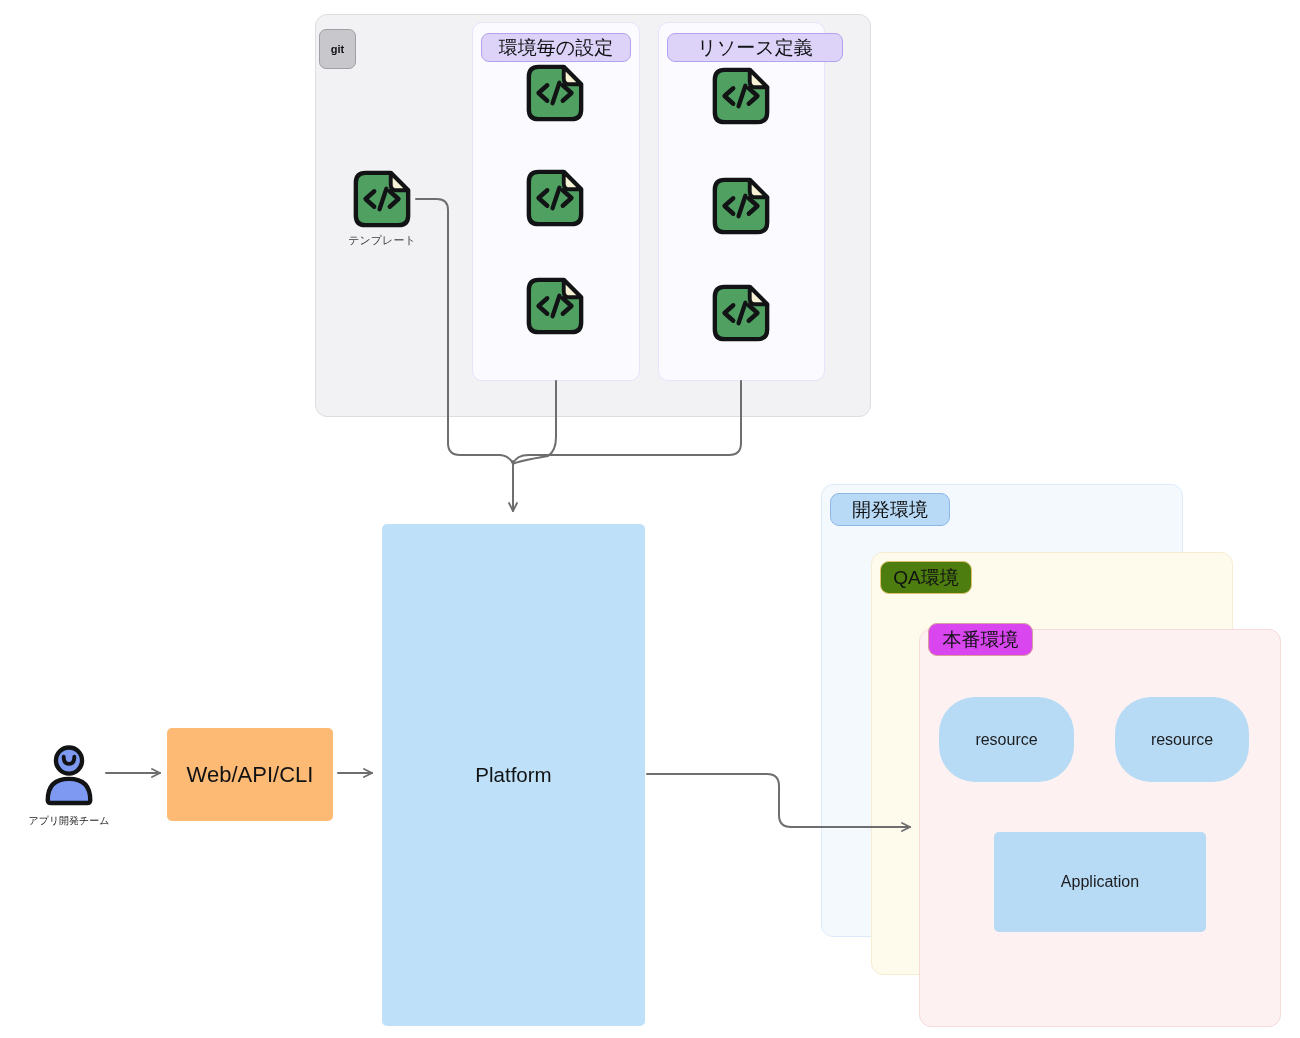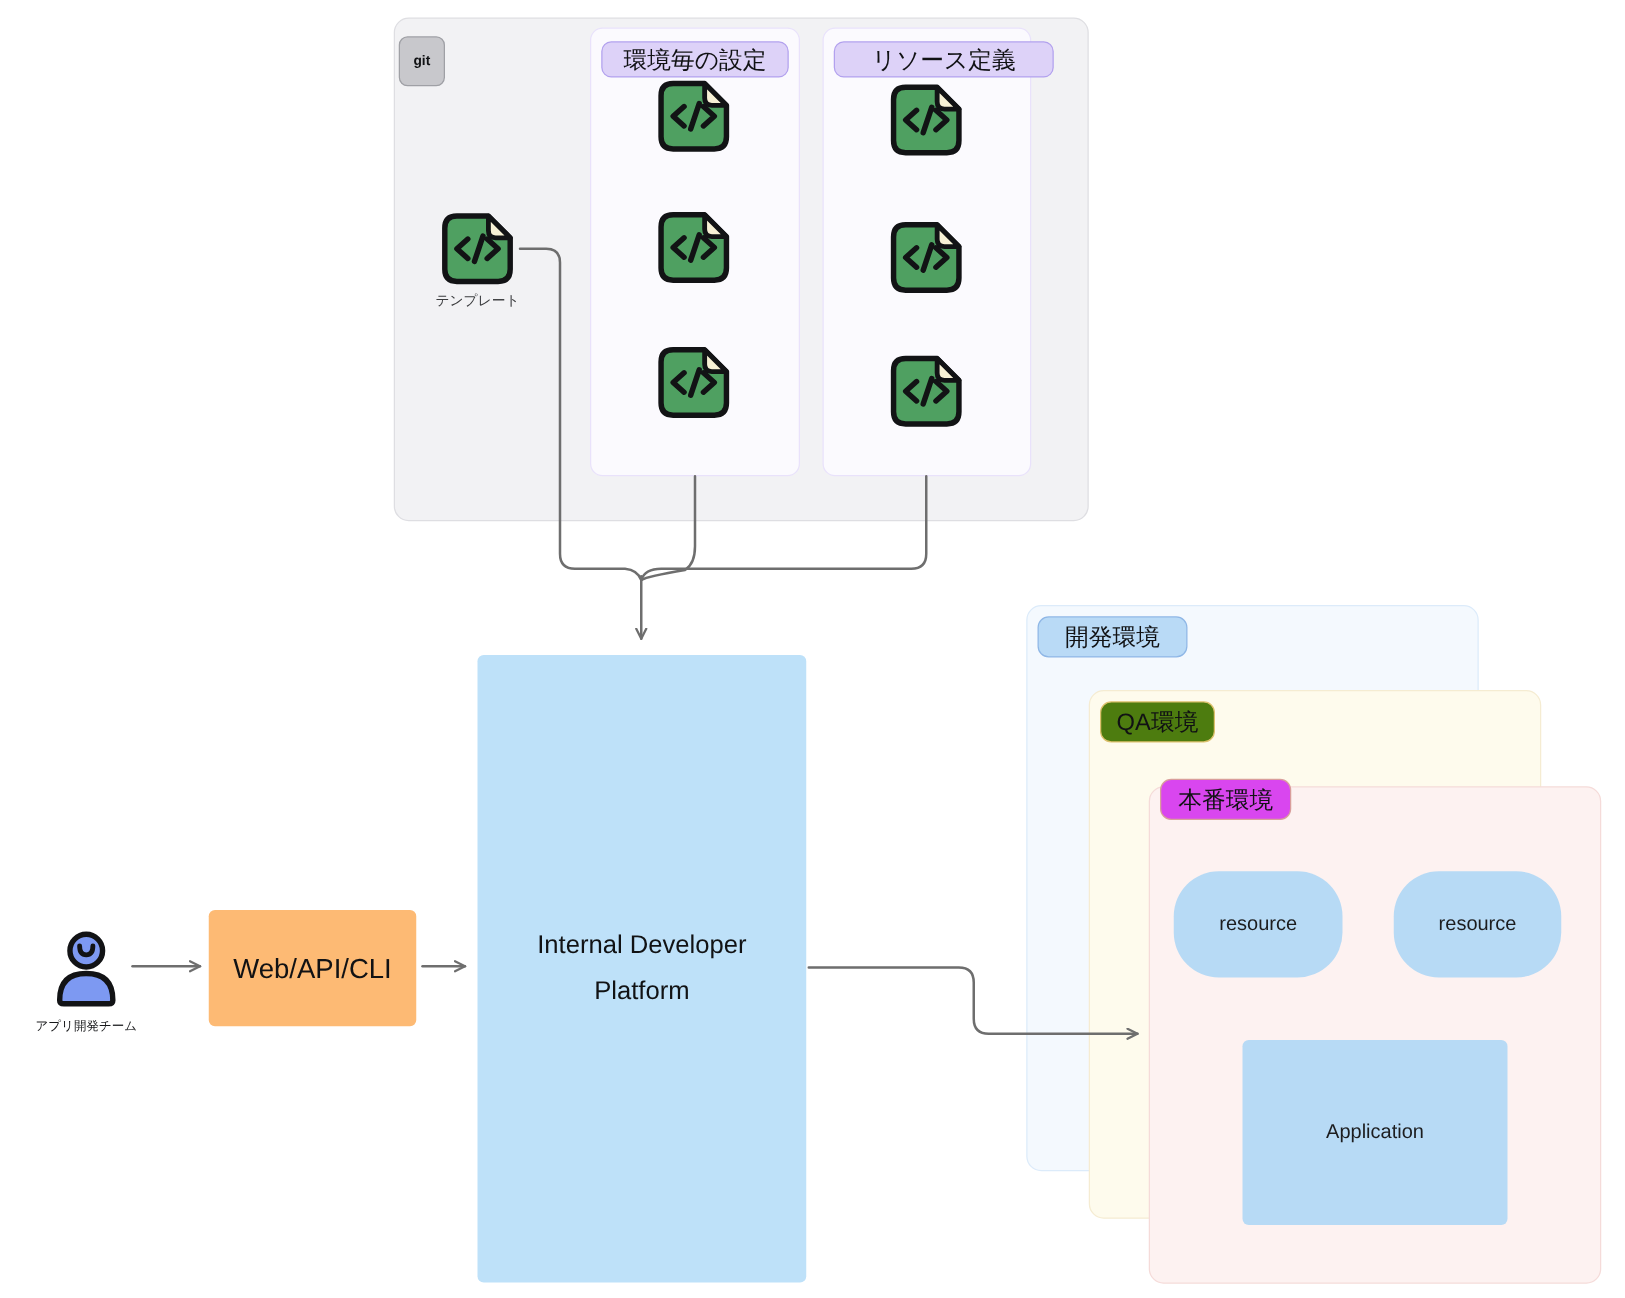--- a/index.html
+++ b/index.html
@@ -41,21 +41,21 @@
   .env-dev {left:821px;top:484px;width:362px;height:453px;background:#f4f9fe;border:1px solid #dcebfa;}
   .env-qa  {left:871px;top:552px;width:362px;height:423px;background:#fefbed;border:1px solid #f5ecd2;}
   .env-prod{left:919px;top:629px;width:362px;height:398px;background:#fdf2f1;border:1px solid #f5dbd9;}
   .env-badge{height:33px;border-radius:9px;display:flex;align-items:center;justify-content:center;font-size:19px;}
   .env-badge-dev {left:830px;top:493px;width:120px;background:#b9daf6;border:1.5px solid #8fb7e6;}
   .env-badge-qa  {left:880px;top:561px;width:92px; background:#4d7c0f;border:1.5px solid #dcc06c;}
   .env-badge-prod{left:928px;top:623px;width:105px;background:#d946ef;border:1.5px solid #d99e9b;}
   .blue-node{background:#b7daf5;display:flex;align-items:center;justify-content:center;font-size:16px;color:#1c1d1f;}
   .resource-1{left:939px;top:697px;width:135px;height:85px;border-radius:36px;}
   .resource-2{left:1115px;top:697px;width:134px;height:85px;border-radius:36px;}
-  .application{left:994px;top:832px;width:212px;height:148px;border-radius:5px;text-align:right;}
+  .application{left:994px;top:832px;width:212px;height:100px;border-radius:5px;text-align:right;}
 
   .lines{left:0;top:0;width:1300px;height:1038px;pointer-events:none;}
 </style>
 </head>
 <body>
 
 <div class="canvas">
 
   <svg width="0" height="0" style="position:absolute" aria-hidden="true">
     <defs>
@@ -112,21 +112,20 @@
 
   <svg class="abs actor-svg" viewBox="0 0 60 64">
     <path d="M8 58 Q8 36 30 36 Q52 36 52 58 Q52 61 48.5 61 L11.5 61 Q8 61 8 58 Z" fill="#7d99f2" stroke="#121315" stroke-width="4.5" stroke-linejoin="round"></path>
     <circle cx="30" cy="17" r="13.5" fill="#7d99f2" stroke="#121315" stroke-width="4.5"></circle>
     <path d="M24.5 13 Q24.5 20.5 30 20.5 Q35.5 20.5 35.5 13" fill="none" stroke="#121315" stroke-width="4" stroke-linecap="round"></path>
   </svg>
   <div class="abs actor-label">アプリ開発チーム</div>
 
   <div class="abs web-box">Web/API/CLI</div>
   <div class="abs idp-box">
-    <span>Internal Developer</span>
     <span>Platform</span>
   </div>
 
   <svg class="abs lines" viewBox="0 0 1300 1038">
     <defs>
       <marker id="ah" markerWidth="12" markerHeight="12" refX="9" refY="5" orient="auto" markerUnits="userSpaceOnUse">
         <path d="M1 1 L9 5 L1 9" fill="none" stroke="#6e6e6e" stroke-width="1.8" stroke-linecap="round" stroke-linejoin="round"></path>
       </marker>
     </defs>
     <g fill="none" stroke="#6e6e6e" stroke-width="2" stroke-linecap="round">

